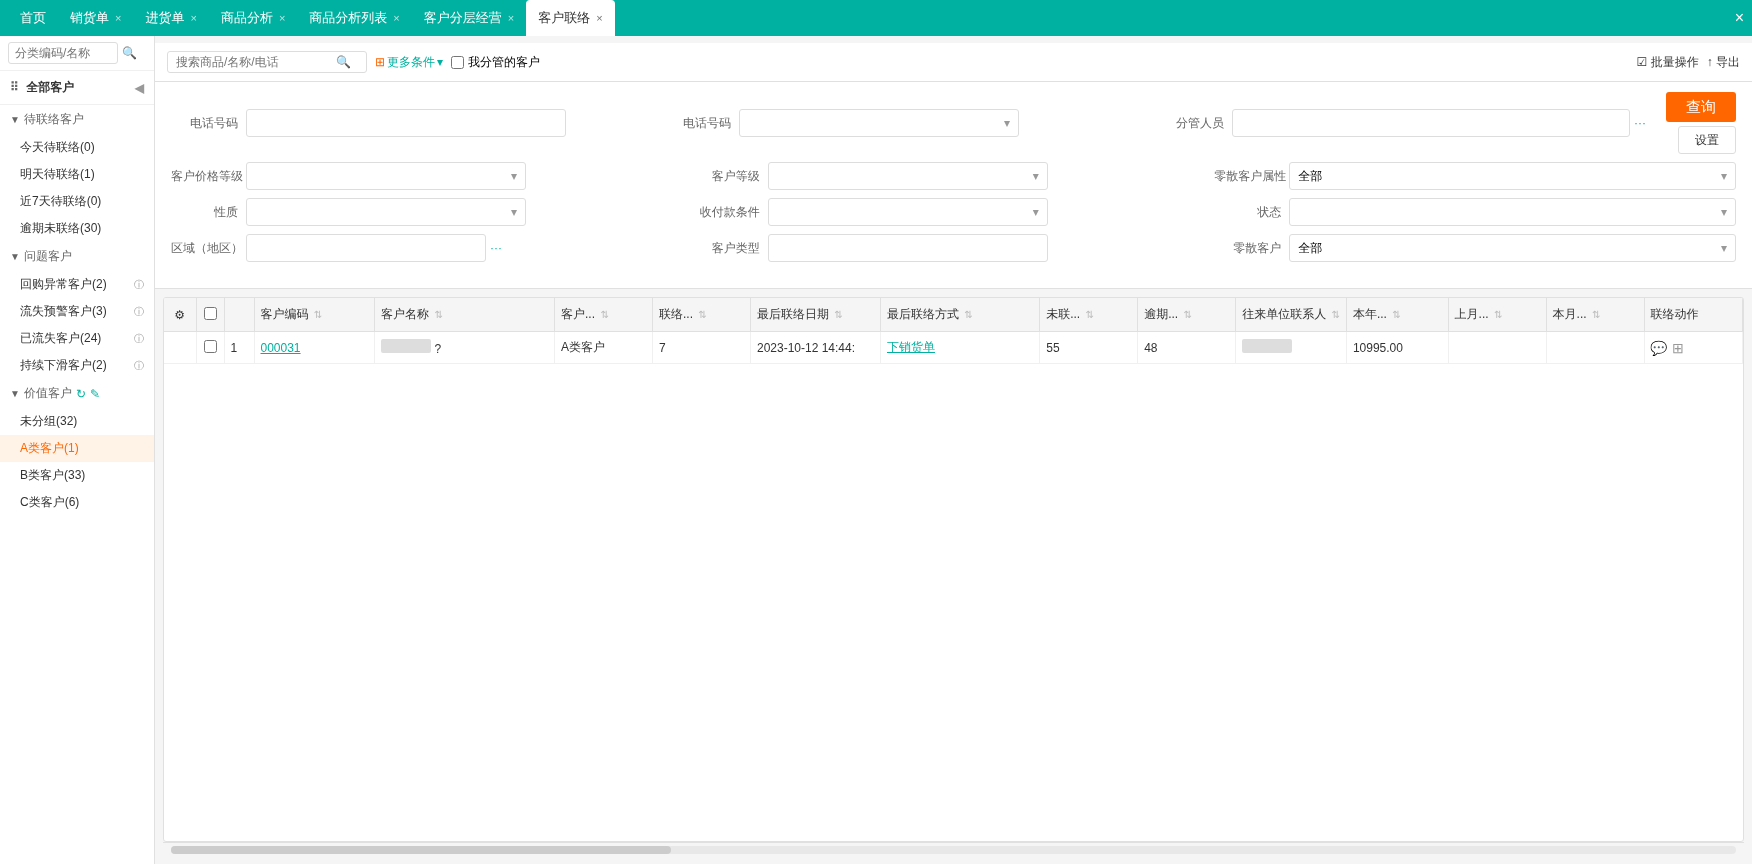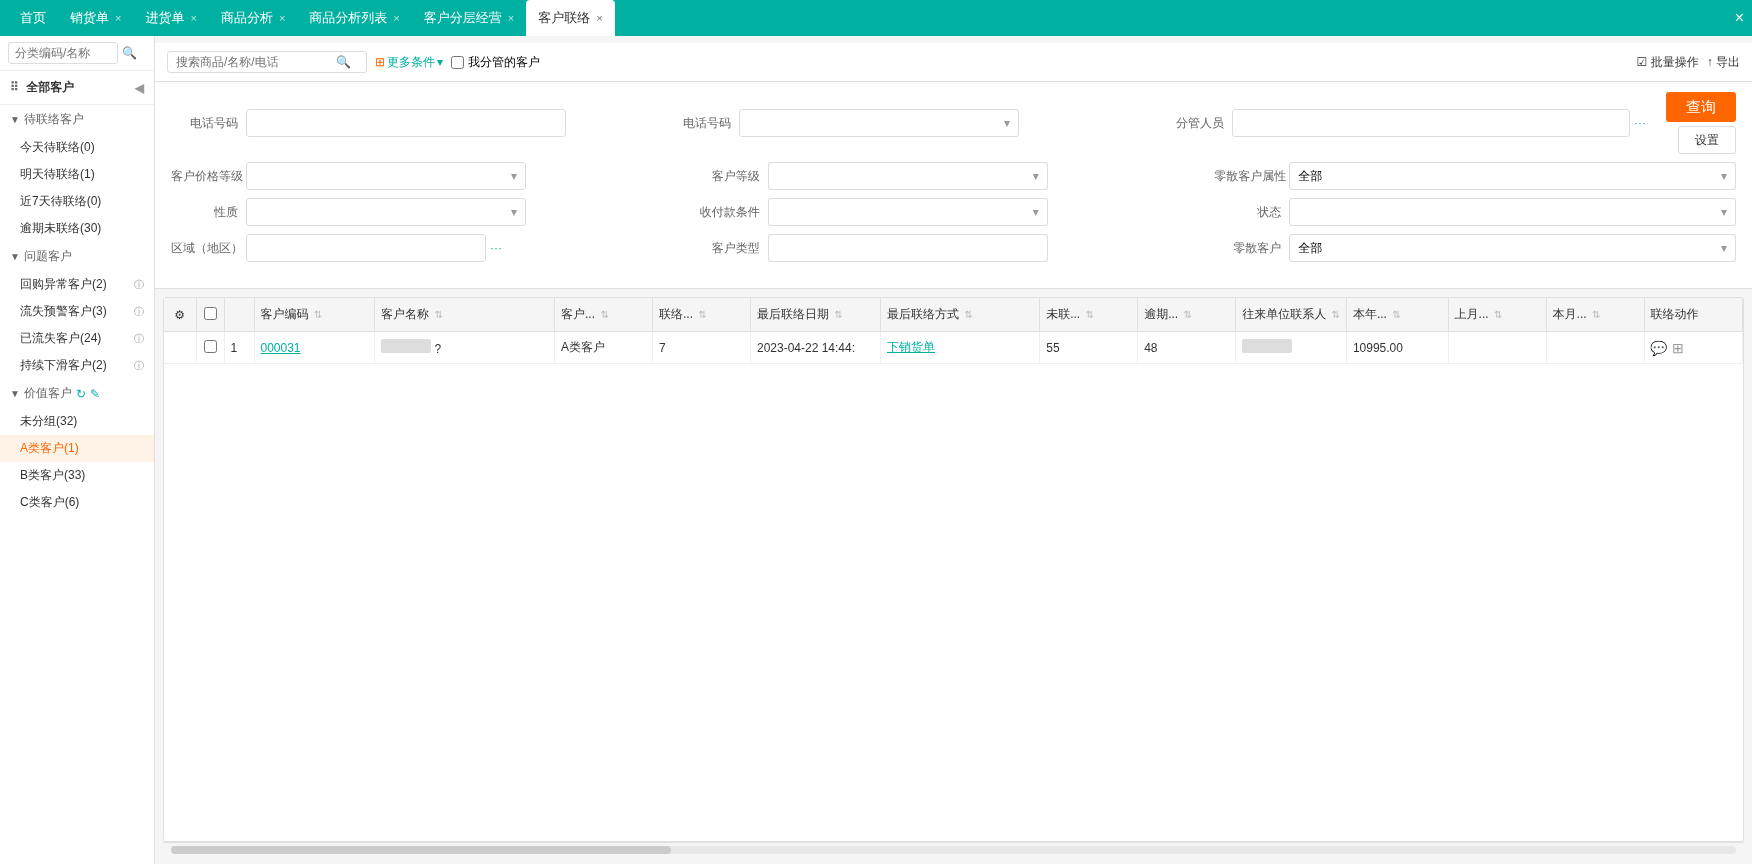--- a/index.html
+++ b/index.html
@@ -381,21 +381,21 @@
               <td>1</td>
               <td>
                 <span class="link-text">000031</span>
               </td>
               <td>
                 <span class="masked-value"></span>
                 <span>?</span>
               </td>
               <td>A类客户</td>
               <td>7</td>
-              <td>2023-04-22 14:44:</td>
+              <td>2023-10-12 14:44:</td>
               <td>
                 <span class="link-text">下销货单</span>
               </td>
               <td>55</td>
               <td>48</td>
               <td>
                 <span class="masked-value"></span>
               </td>
               <td>10995.00</td>
               <td></td>

